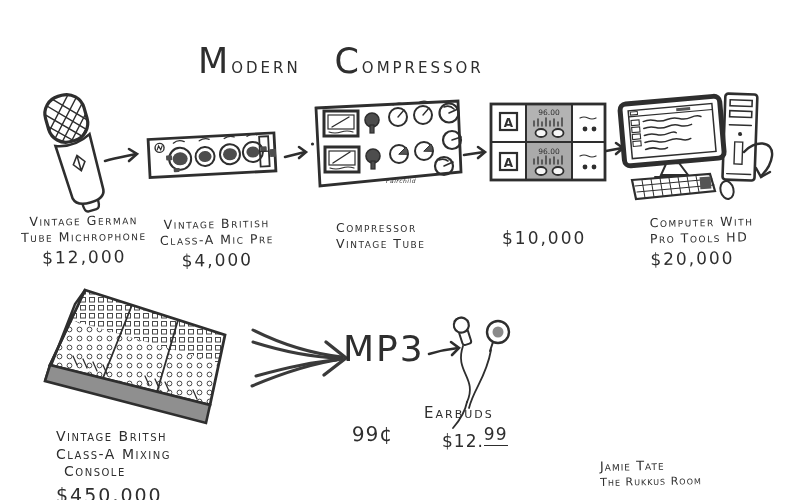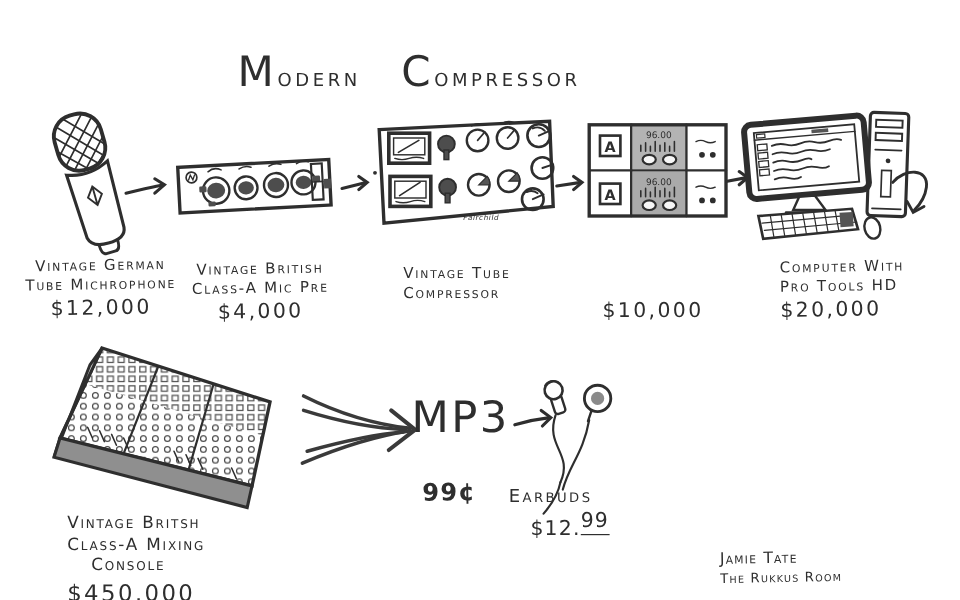--- a/index.html
+++ b/index.html
@@ -23,21 +23,21 @@
   .title .word{display:inline-block;}
   .title .word::first-letter{font-size:35px;}
   .title .word + .word{margin-left:24px;}
   .item-label{font-size:12.5px;text-align:center;font-weight:500;}
   .item-label.left{text-align:left;}
   .item-label .line{display:block;}
   .price{font-size:17px;letter-spacing:2px;margin-top:3px;font-weight:500;}
   .console-label{font-size:14px;font-weight:500;}
   .console-label .price{font-size:19px;}
   .mp3{font-size:36px;letter-spacing:2px;font-weight:500;}
-  .cents{font-size:20px;letter-spacing:1px;font-weight:700;}
+  .cents{font-size:20px;letter-spacing:1px;font-weight:400;margin-top:24px;}
   .earbuds-label{font-size:15px;letter-spacing:2px;font-weight:500;}
   .earbuds-price{font-size:17px;letter-spacing:1px;font-weight:500;}
   .earbuds-price sup{font-size:17px;border-bottom:1.5px solid #2e2e2e;padding-bottom:1px;}
   .signature{font-size:13px;letter-spacing:1px;line-height:1.3;font-weight:500;}
   .signature .studio{font-size:11px;}
   .tilt-1{transform:rotate(-1deg);}
 </style>
 </head>
 <body>
 
@@ -245,26 +245,26 @@
     <span class="line price">$12,000</span>
   </div>
 
   <div class="abs hand item-label tilt-1" style="left:146px;top:216px;width:142px;">
     <span class="line">Vintage British</span>
     <span class="line">Class-A Mic Pre</span>
     <span class="line price">$4,000</span>
   </div>
 
   <div class="abs hand item-label left" style="left:336px;top:220px;width:140px;">
+    <span class="line">Compressor</span>
     <span class="line">Vintage Tube</span>
-    <span class="line">Compressor</span>
   </div>
 
   <div class="abs hand item-label left" style="left:502px;top:224px;width:140px;">
-    <span class="line price" style="margin-top:25px;">$10,000</span>
+    <span class="line price" style="margin-top:4px;">$10,000</span>
   </div>
 
   <div class="abs hand item-label left tilt-1" style="left:650px;top:214px;width:130px;">
     <span class="line">Computer With</span>
     <span class="line">Pro Tools HD</span>
     <span class="line price">$20,000</span>
   </div>
 
   <svg class="abs" style="left:25px;top:280px;color:#2e2e2e;" width="212" height="152" viewBox="0 0 212 152">
     <defs>
@@ -290,21 +290,21 @@
 
       <polygon points="60,10 25,85 20,101 50,24" fill="#cfcfcf" stroke-width="2.4"></polygon>
 
       <polygon points="25,85 185,125 181,143 20,101" fill="#8f8f8f" stroke-width="2.6"></polygon>
     </g>
   </svg>
 
   <div class="abs hand console-label" style="left:56px;top:428px;width:180px;">
     <span class="line" style="display:block">Vintage Britsh</span>
     <span class="line" style="display:block">Class-A Mixing</span>
-    <span class="line" style="display:block;margin-left:20px;">Console</span>
+    <span class="line" style="display:block;margin-left:8px;">Console</span>
     <span class="line price" style="display:block">$450,000</span>
   </div>
 
   <svg class="abs" style="left:250px;top:318px;color:#3a3a3a;" width="110" height="80" viewBox="0 0 110 80">
     <g fill="none" stroke="currentColor" stroke-linecap="round" stroke-width="3">
       <path d="M3,12 C35,28 65,36 92,39"></path>
       <path d="M3,24 C35,34 62,39 88,40"></path>
       <path d="M2,68 C35,54 65,45 92,41"></path>
       <path d="M6,58 C35,50 60,44 86,42"></path>
       <path d="M76,24 L96,40 L74,57" stroke-width="3.4"></path>

